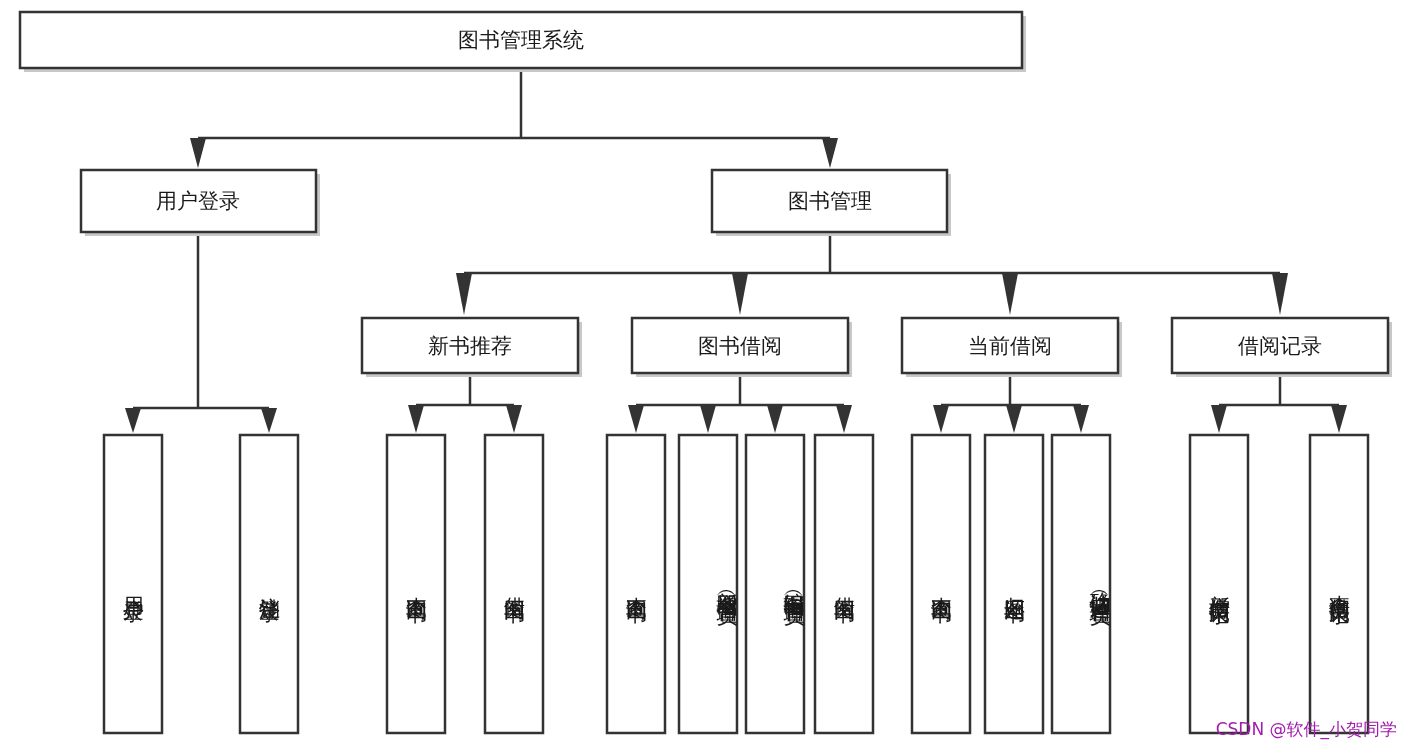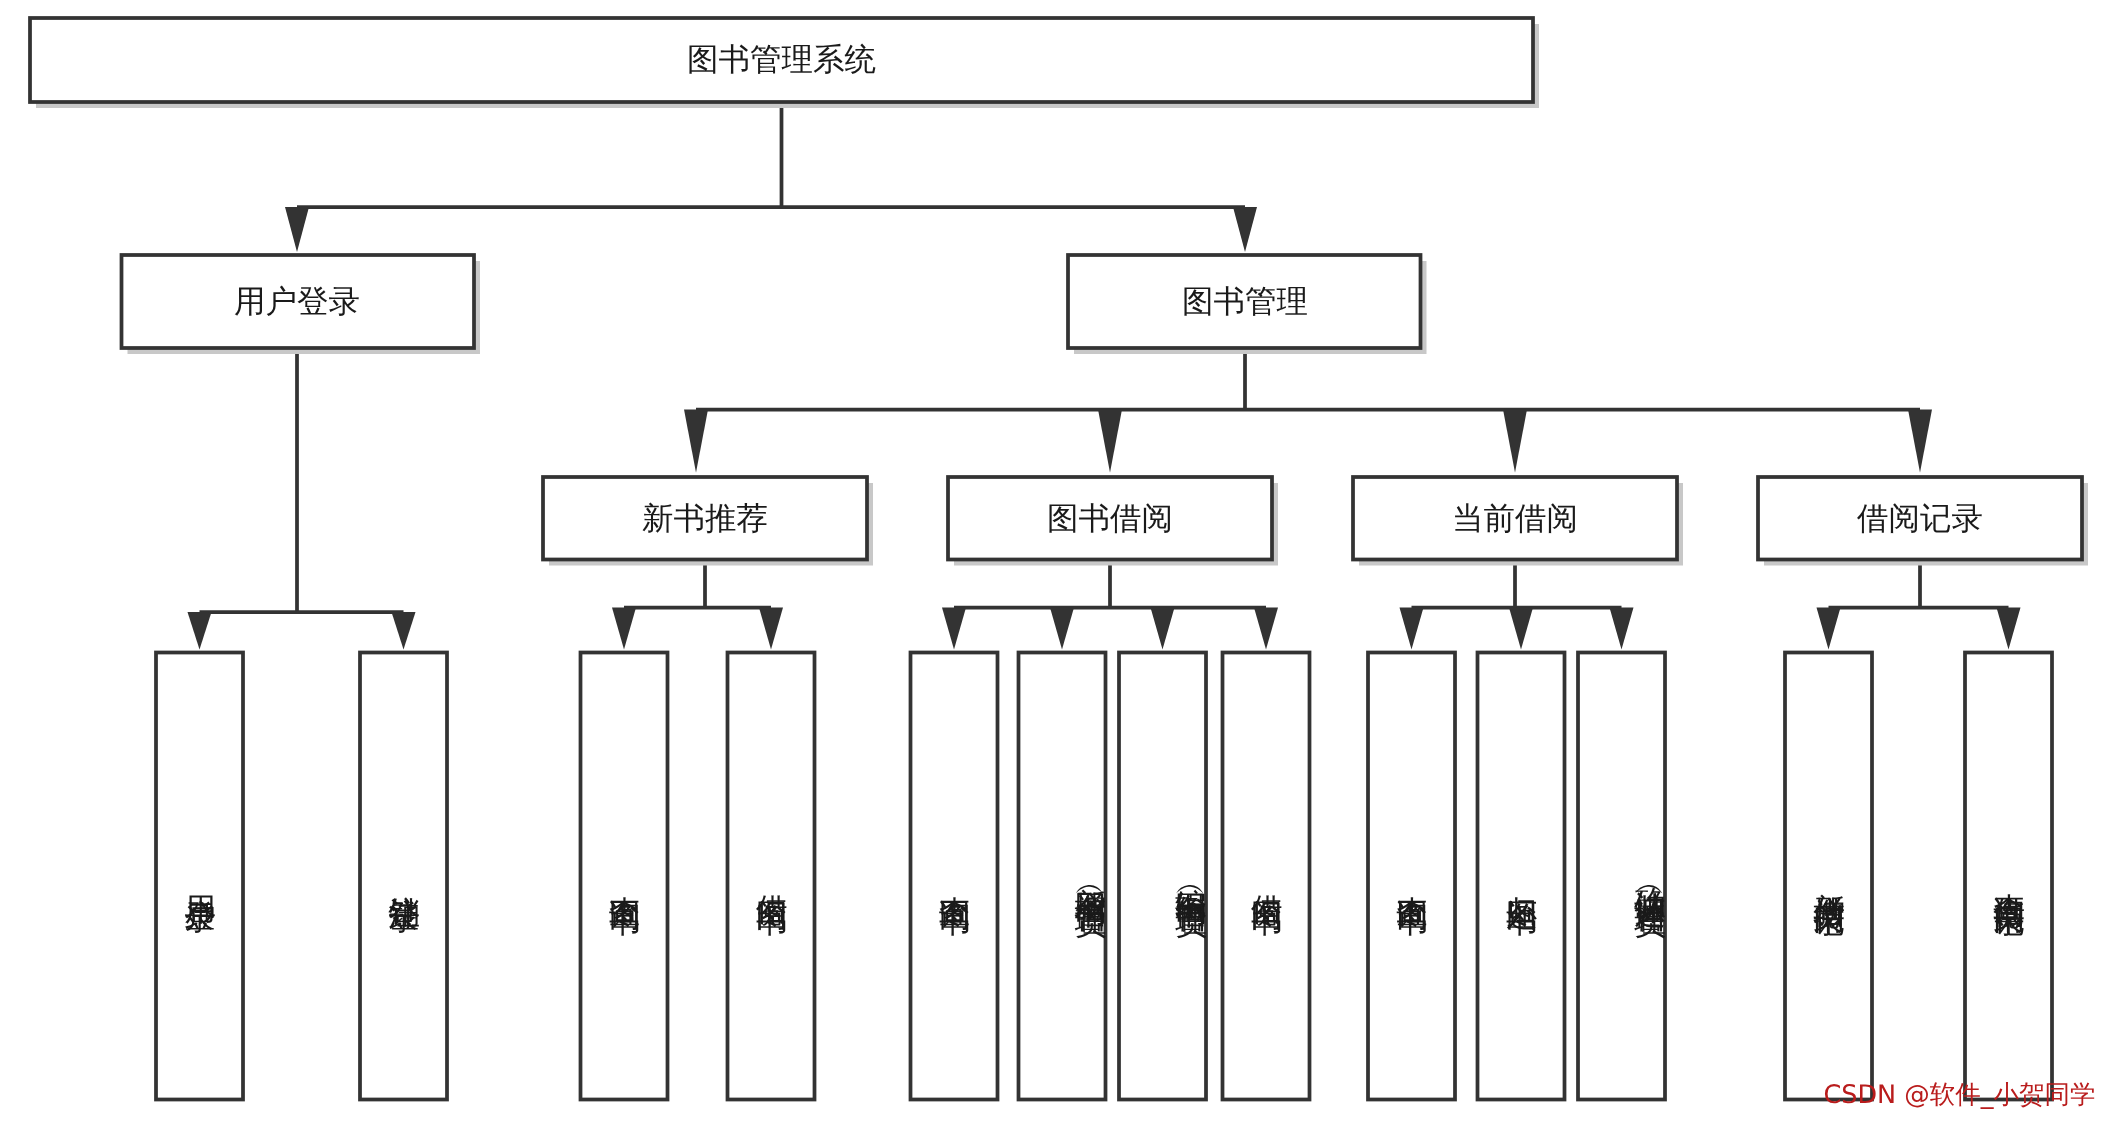--- a/index.html
+++ b/index.html
@@ -65,21 +65,21 @@
     white-space: nowrap;
     line-height: 1;
     pointer-events: none;
   }
   .watermark {
     position: absolute;
     right: 8px;
     bottom: 6px;
     font-family: "DejaVu Sans", "Liberation Sans", sans-serif;
     font-size: 17px;
-    color: #b91c1c;
+    color: #a21caf;
     white-space: nowrap;
   }
 </style>
 </head>
 <body>
 
 <div id="diagram-root">
 
   <svg id="diagram-svg" viewBox="0 0 1405 747">
 

